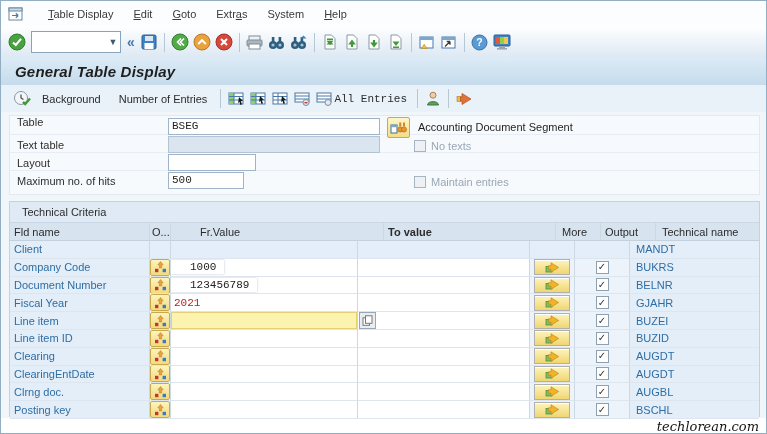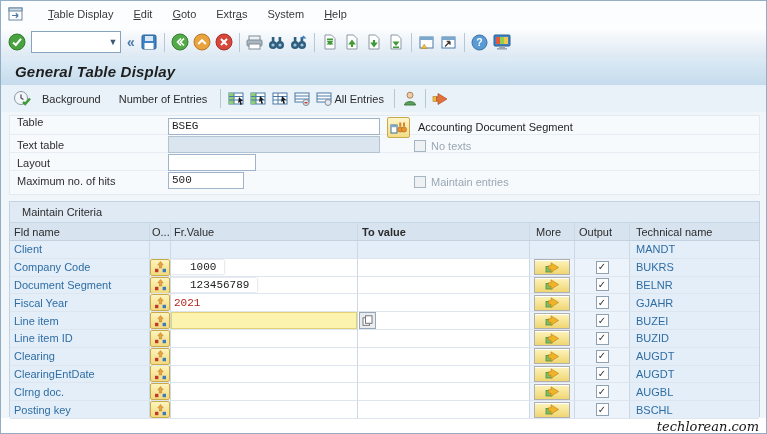--- a/index.html
+++ b/index.html
@@ -289,21 +289,21 @@
         </svg>
     </span>
     <span class="tbtn" style="margin-right:0;">
       <svg width="17" height="14">
           <rect x="1" y="1" width="14" height="9" fill="#fff" stroke="#4a7aa8"></rect>
           <line x1="1" y1="4" x2="15" y2="4" stroke="#4a7aa8"></line>
           <line x1="1" y1="7" x2="15" y2="7" stroke="#4a7aa8"></line>
           <circle cx="12" cy="10.5" r="3" fill="#e4eaf0" stroke="#7e8b96"></circle>
         </svg>
     </span>
-    <span style="padding:3px 6px 3px 0;color:#2c2c2c;">All Entries</span>
+    <span style="padding:3px 6px 3px 0;color:#2c2c2c;font-family:Liberation Mono, monospace;">All Entries</span>
     <span class="sep"></span>
     <span class="tbtn">
       <svg width="16" height="15">
           <circle cx="8" cy="4.2" r="3" fill="#f0cda6" stroke="#a8835a"></circle>
           <path d="M2.5 14 C2.5 9.5 13.5 9.5 13.5 14 Z" fill="#5aa05a" stroke="#3c7a3c"></path>
         </svg>
     </span>
     <span class="sep"></span>
     <span class="tbtn">
       <svg width="17" height="14">
@@ -347,26 +347,26 @@
     <span class="cb"></span>
     <span class="cblabel">No texts</span>
   </span>
   <span class="cbrow" style="left:413px;top:175px;">
     <span class="cb"></span>
     <span class="cblabel">Maintain entries</span>
   </span>
 
   <div class="selpanel">
     <div class="selhdr">
-      <span>Maintain Criteria</span>
+      <span>Technical Criteria</span>
     </div>
     <div class="colhdr">
       <div class="c cf">Fld name</div>
       <div class="c co" style="padding-left:2px;justify-content:flex-start;">O...</div>
-      <div class="c cfrom" style="padding-left:3px;">Fr.Value</div>
+      <div class="c cfrom" style="padding-left:3px;margin-left:26px;">Fr.Value</div>
       <div class="c cto" style="padding-left:4px;font-weight:bold;">To value</div>
       <div class="c cmore" style="padding-left:6px;justify-content:flex-start;">More</div>
       <div class="c cout" style="padding-left:4px;justify-content:flex-start;">Output</div>
       <div class="c ctech">Technical name</div>
     </div>
     <div id="sel-rows">
         <div class="srow ro">
           <div class="c cf">Client</div>
           <div class="c co"></div>
           <div class="c cfrom">
@@ -399,21 +399,21 @@
                 <polygon points="6,0.8 13.6,5.5 6,10.2 6,7.2 3.4,7.2 3.4,3.8 6,3.8" fill="#f0b428" stroke="#b97f14" stroke-width="0.6"></polygon>
               </svg>
             </span>
           </div>
           <div class="c cout">
             <span class="cbx">✓</span>
           </div>
           <div class="c ctech">BUKRS</div>
         </div>
         <div class="srow">
-          <div class="c cf">Document Segment</div>
+          <div class="c cf">Document Number</div>
           <div class="c co">
             <span class="optbtn">
               <svg width="13" height="12">
                 <polygon points="6.5,0.5 9.2,3.8 7.6,3.8 7.6,7 5.4,7 5.4,3.8 3.8,3.8" fill="#e8a33d" stroke="#b9772a" stroke-width="0.5"></polygon>
                 <rect x="1" y="7.8" width="3.4" height="3.4" fill="#c0392b"></rect>
                 <rect x="8.6" y="7.8" width="3.4" height="3.4" fill="#3a7abd"></rect>
               </svg>
             </span>
           </div>
           <div class="c cfrom">

